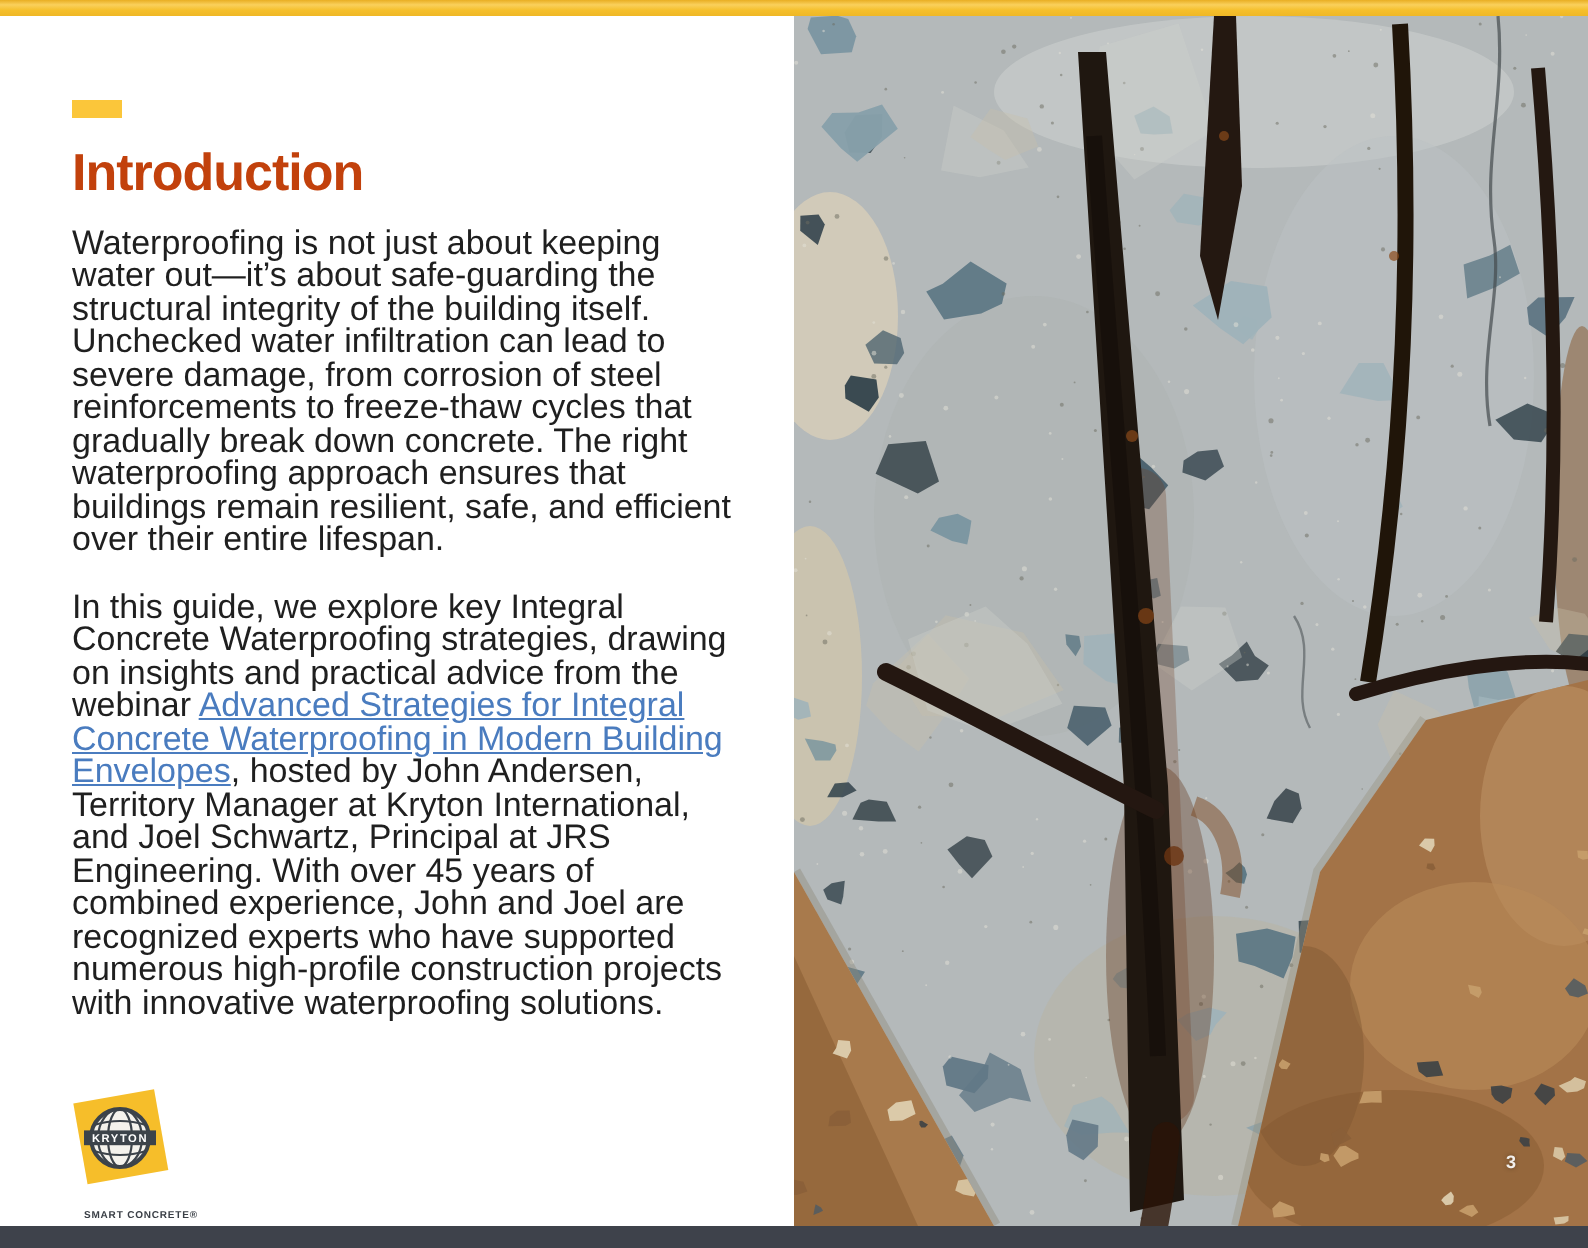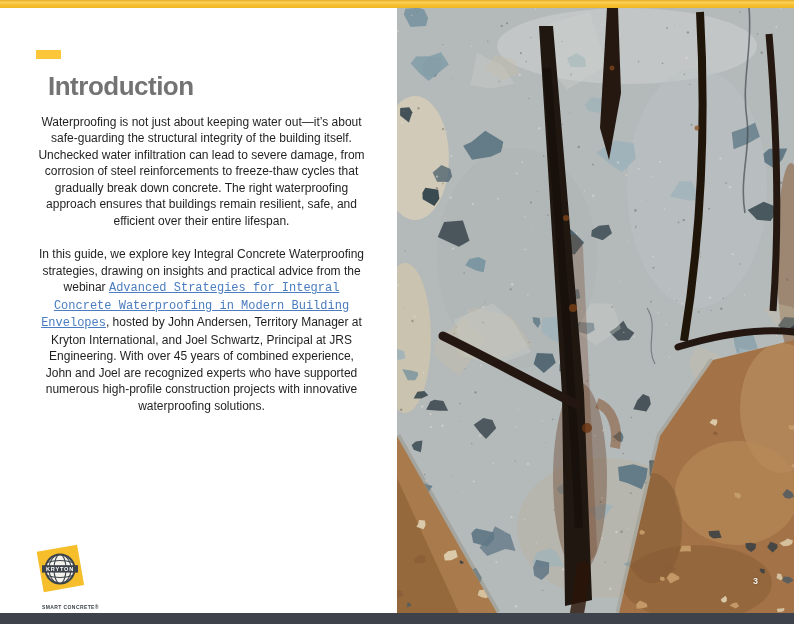--- a/index.html
+++ b/index.html
@@ -11,24 +11,24 @@
   .top-bar{position:absolute;left:0;top:0;width:794px;height:8px;
     background:linear-gradient(#e9ae23 0%,#fad05c 30%,#f5bf2b 65%,#efb726 100%);}
 
   
   .footer-bar{position:absolute;left:0;top:613px;width:794px;height:11px;background:#3e424b;}
 
   
   .left-page{position:absolute;left:0;top:8px;width:397px;height:605px;background:#ffffff;}
   .content{position:absolute;left:36px;top:42px;width:331px;}
   .accent-chip{width:25px;height:9px;background:#fbc63a;margin-bottom:13px;}
-  h1.page-title{margin:0 0 13px 12px;font-size:26px;line-height:1.1;font-weight:bold;
-    letter-spacing:-0.5px;color:#737373;}
-  .body-text p{margin:0 0 17px 0;font-size:12px;line-height:16.5px;color:#1f1f1f;text-align:center;}
-  .body-text a{color:#4a7cbf;text-decoration:underline;font-family:Liberation Mono, monospace;}
+  h1.page-title{margin:0 0 13px 0;font-size:26px;line-height:1.1;font-weight:bold;
+    letter-spacing:-0.5px;color:#c2410c;}
+  .body-text p{margin:0 0 17px 0;font-size:17px;line-height:16.5px;color:#1f1f1f;}
+  .body-text a{color:#4a7cbf;text-decoration:underline;}
 
   
   .logo-block{position:absolute;left:31px;top:535px;width:110px;}
   .logo-tagline{display:block;margin:1px 0 0 11px;font-size:5px;font-weight:bold;
     letter-spacing:0.4px;color:#3a3f46;}
 
   
   .photo-pane{position:absolute;left:397px;top:8px;width:397px;height:605px;overflow:hidden;
     background:#b6babb;}
   .photo-pane svg{display:block;width:397px;height:605px;}

